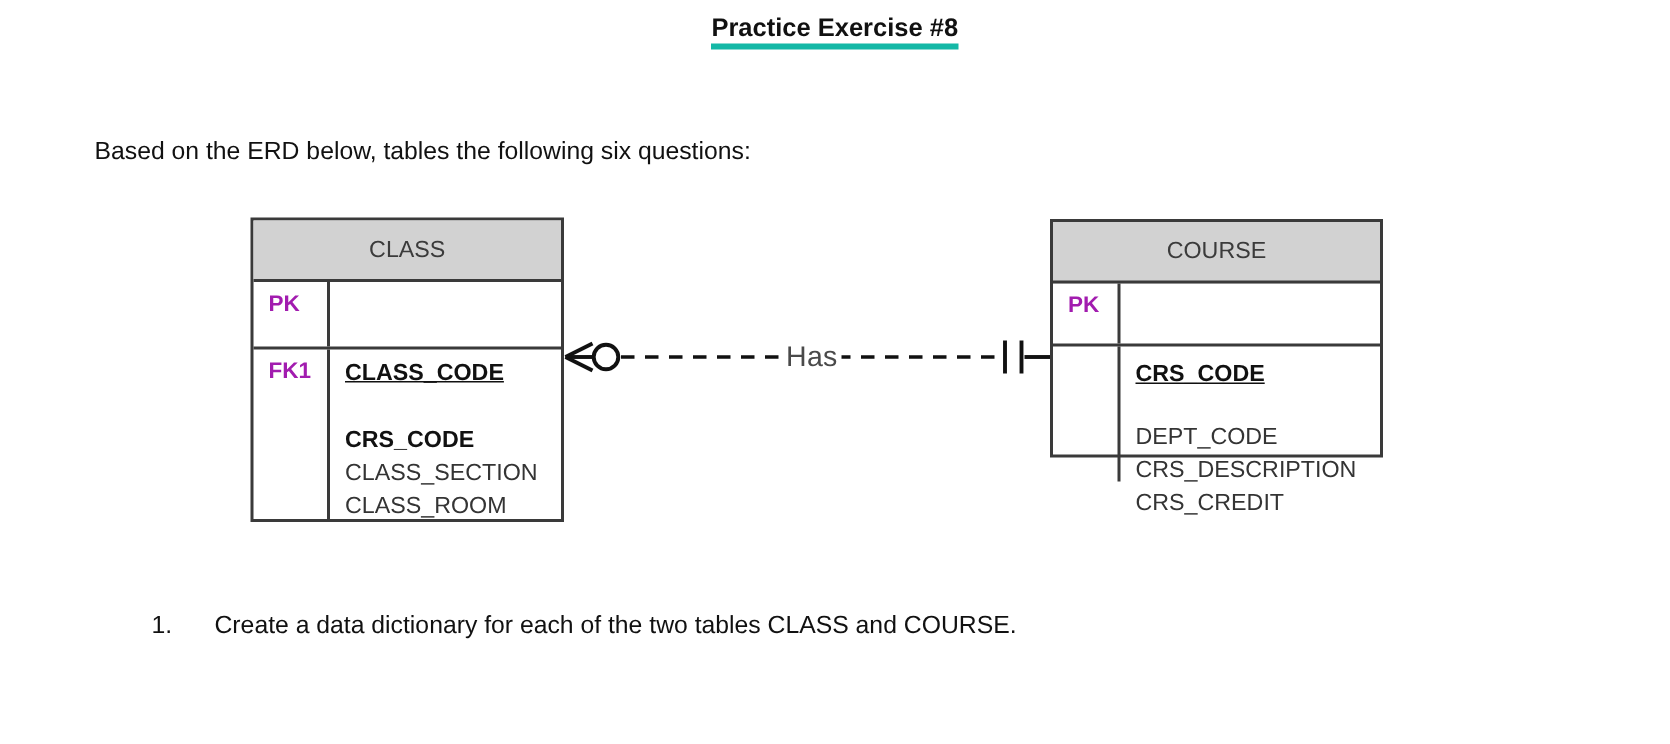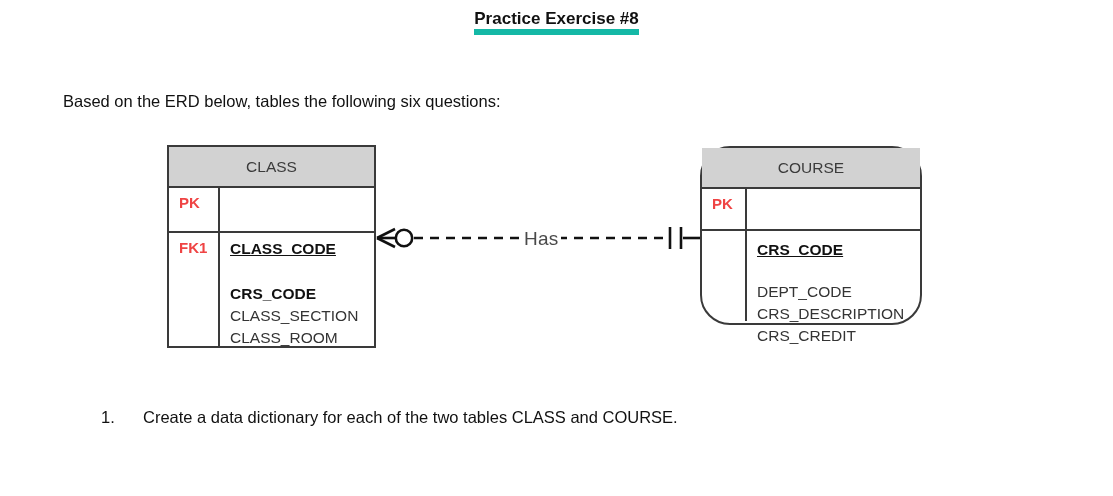--- a/index.html
+++ b/index.html
@@ -20,21 +20,21 @@
     position: absolute;
     top: 9px;
     left: 0;
     width: 1113px;
     text-align: center;
     font-size: 17px;
     font-weight: bold;
     color: #111111;
   }
   .page-title span {
-    border-bottom: 6px solid #14b8a6;
+    border-bottom: 4px solid #14b8a6;
     padding-bottom: 1px;
   }
 
   .intro-text {
     position: absolute;
     top: 92px;
     left: 63px;
     font-size: 16.5px;
     color: #111111;
     white-space: nowrap;
@@ -68,21 +68,21 @@
     box-sizing: border-box;
   }
   .attr-row.divider {
     border-bottom: 2px solid #3a3a3a;
   }
   .key-cell {
     border-right: 2px solid #3a3a3a;
     box-sizing: border-box;
     font-size: 15px;
     font-weight: bold;
-    color: #ef4444;
+    color: #a21caf;
     padding: 6px 0 0 10px;
     flex: 0 0 auto;
   }
   .attr-cell {
     box-sizing: border-box;
     padding: 6px 0 8px 10px;
     flex: 1 1 auto;
     margin-top: 44px;
   }
   .attr-line {
@@ -111,22 +111,21 @@
   #entity-class .entity-header { height: 41px; }
   #entity-class .key-cell { width: 51px; }
   #entity-class .row-pk { height: 45px; }
   #entity-class .row-fk { height: 113px; }
 
   
   #entity-course {
     left: 700px;
     top: 146px;
     width: 222px;
-    height: 179px;
-    border-radius: 30px;
+    height: 159px;
   }
   #entity-course .entity-header { height: 41px; }
   #entity-course .key-cell { width: 45px; }
   #entity-course .row-pk { height: 42px; }
   #entity-course .row-attrs { height: 90px; }
 
   
   #relationship {
     position: absolute;
     left: 370px;

